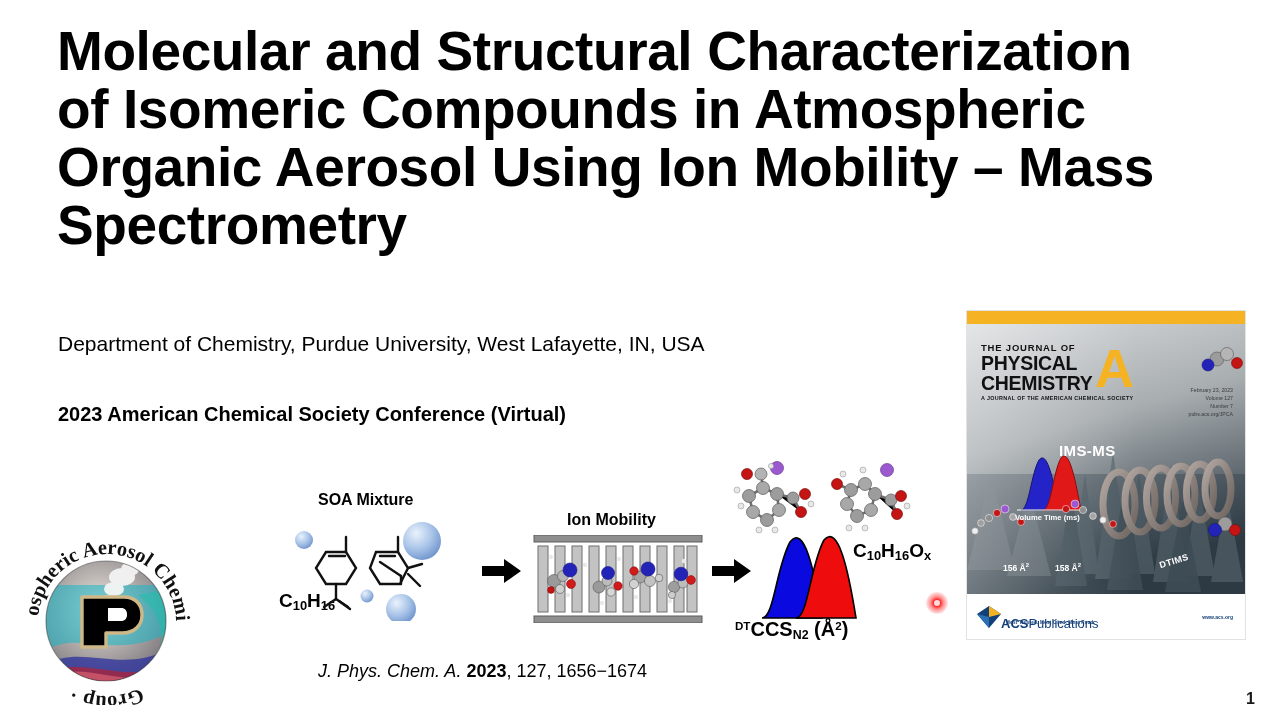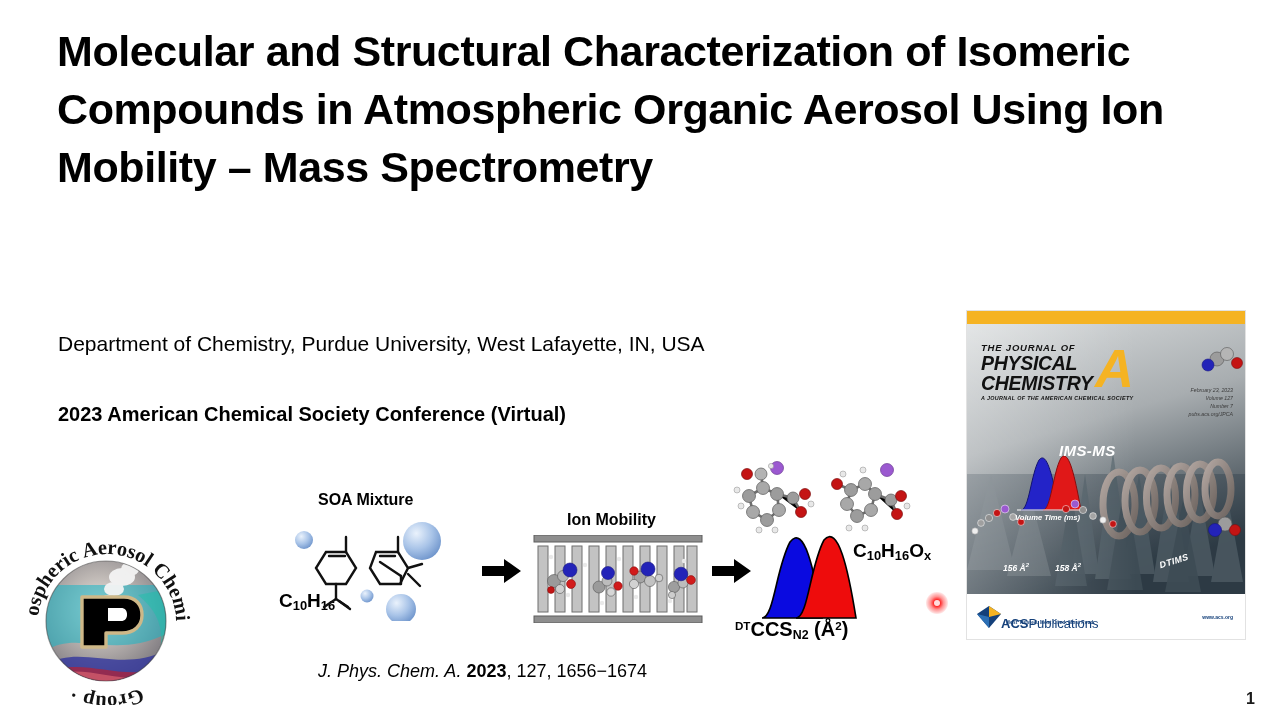--- a/index.html
+++ b/index.html
@@ -7,21 +7,21 @@
     width: 1280px; height: 720px;
     background: #ffffff;
     font-family: "Liberation Sans", sans-serif;
     overflow: hidden;
   }
   #slide { position: relative; width: 1280px; height: 720px; background: #fff; }
 
   
   .title {
     position: absolute; left: 57px; top: 22px; width: 1140px;
-    font-size: 43px; font-weight: bold; line-height: 58px;
+    font-size: 55px; font-weight: bold; line-height: 58px;
     letter-spacing: -0.4px; color: #000;
   }
 
   
   .authors {
     position: absolute; left: 58px; top: 225px; width: 1140px;
     font-size: 21px; line-height: 30px; color: #000;
   }
   .authors .presenter { font-weight: bold; text-decoration: underline; }
 
@@ -101,21 +101,21 @@
     border-radius: 50%; background: #fff; opacity: 0.85;
   }
 
   
   .cover {
     position: absolute; left: 967px; top: 311px; width: 278px; height: 328px;
     background: #f2f2f2; overflow: hidden;
     box-shadow: 0 0 0 1px #e2e2e2;
   }
   .cover-topbar { position: absolute; left: 0; top: 0; width: 100%; height: 13px; background: #F5B323; }
-  .cover-art { position: absolute; left: 0; top: 13px; width: 100%; height: 328px; overflow: hidden; background: #8e9296; font-style: italic; }
+  .cover-art { position: absolute; left: 0; top: 13px; width: 100%; height: 328px; overflow: hidden; background: #8e9296; }
   .masthead { position: absolute; left: 14px; top: 18px; color: #111; }
   .mh-the { font-size: 9.5px; font-weight: bold; letter-spacing: 0.8px; }
   .mh-phys, .mh-chem { font-size: 19.5px; font-weight: bold; letter-spacing: -0.3px; line-height: 20px; }
   .mh-sub { font-size: 5.4px; font-weight: bold; letter-spacing: 0.35px; margin-top: 2px; }
   .mh-a {
     position: absolute; left: 128px; top: 20px;
     font-size: 54px; font-weight: bold; color: #F5B323; line-height: 48px;
   }
   .cover-issue {
     position: absolute; right: 12px; top: 62px; text-align: right;

